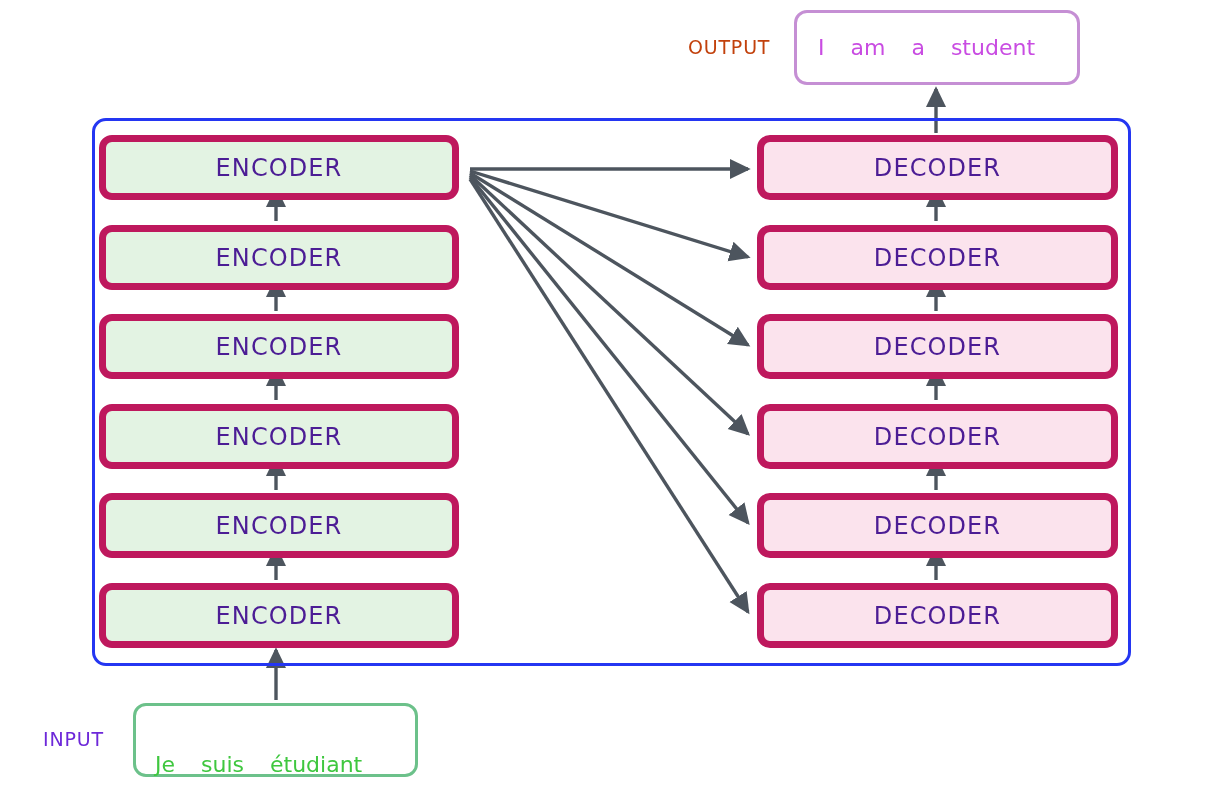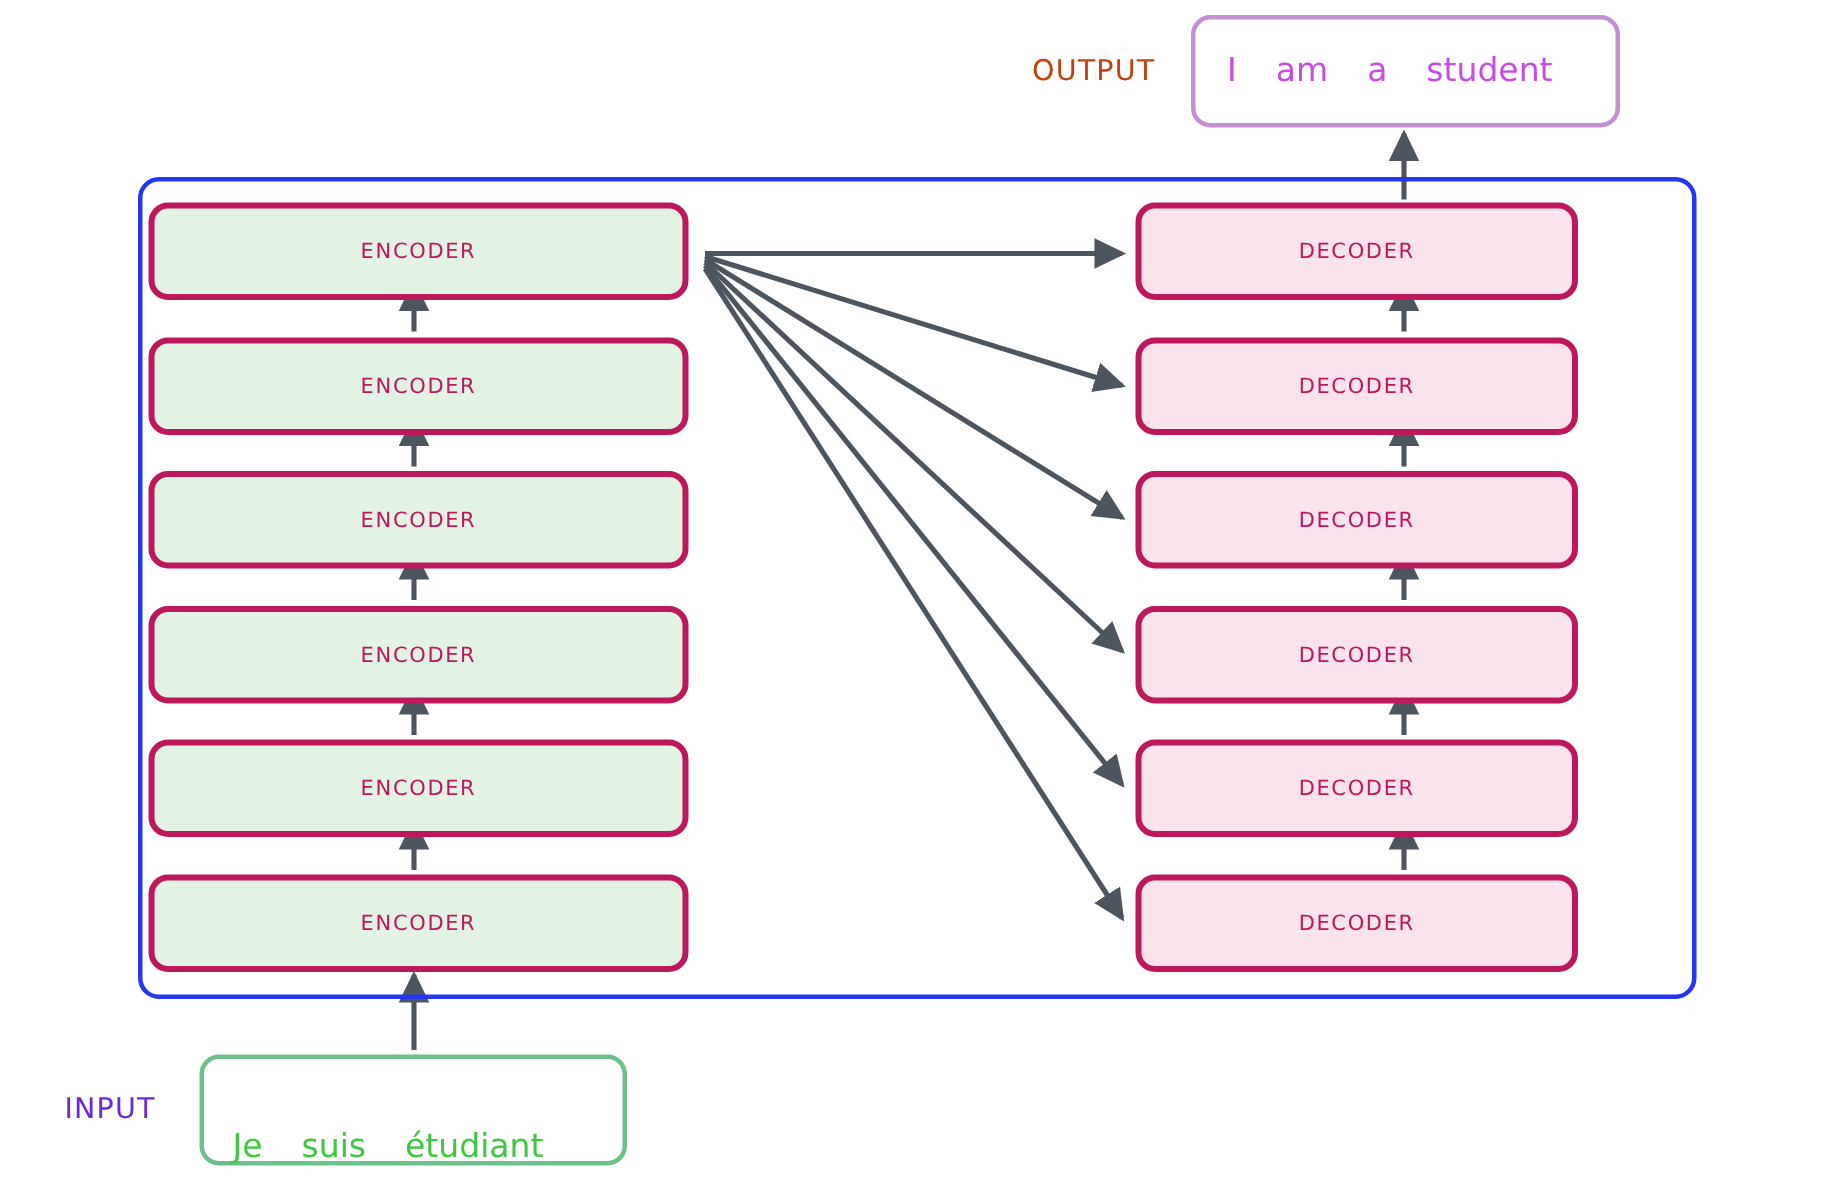--- a/index.html
+++ b/index.html
@@ -46,38 +46,38 @@
     box-sizing: border-box;
     background: transparent;
     z-index: 2;
   }
 
   
   .block {
     position: absolute;
     height: 65px;
     box-sizing: border-box;
-    border: 4px solid #be185d;
+    border: 7px solid #be185d;
     border-radius: 13px;
     display: flex;
     align-items: center;
     justify-content: center;
-    font-size: 14px;
+    font-size: 24px;
     letter-spacing: 1.1px;
-    color: #be185d;
+    color: #4c1d95;
     z-index: 3;
   }
   .encoder {
     left: 99px;
     width: 360px;
     background: #e3f3e3;
   }
   .decoder {
     left: 757px;
-    width: 295px;
+    width: 361px;
     background: #fbe3ed;
   }
 
   
   .io-box {
     position: absolute;
     box-sizing: border-box;
     background: #ffffff;
     border-radius: 13px;
     display: flex;

